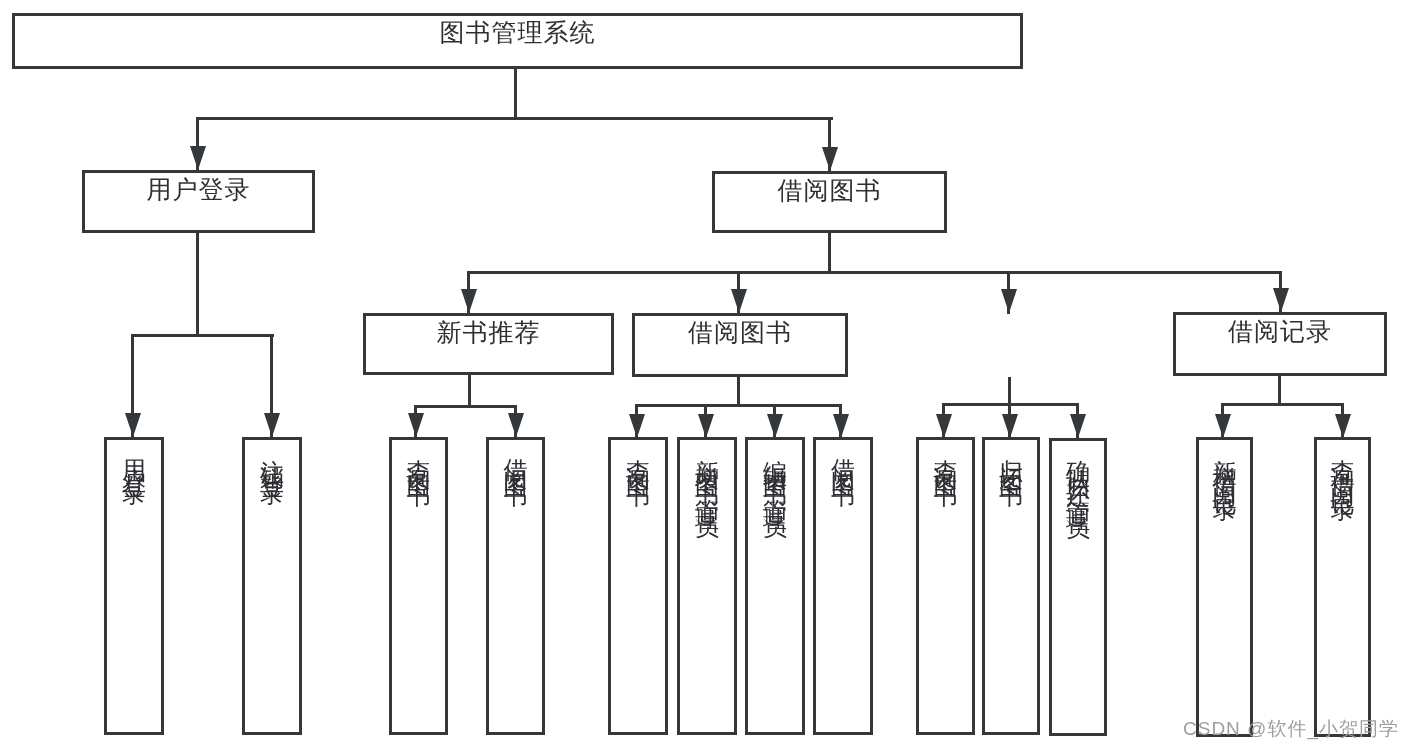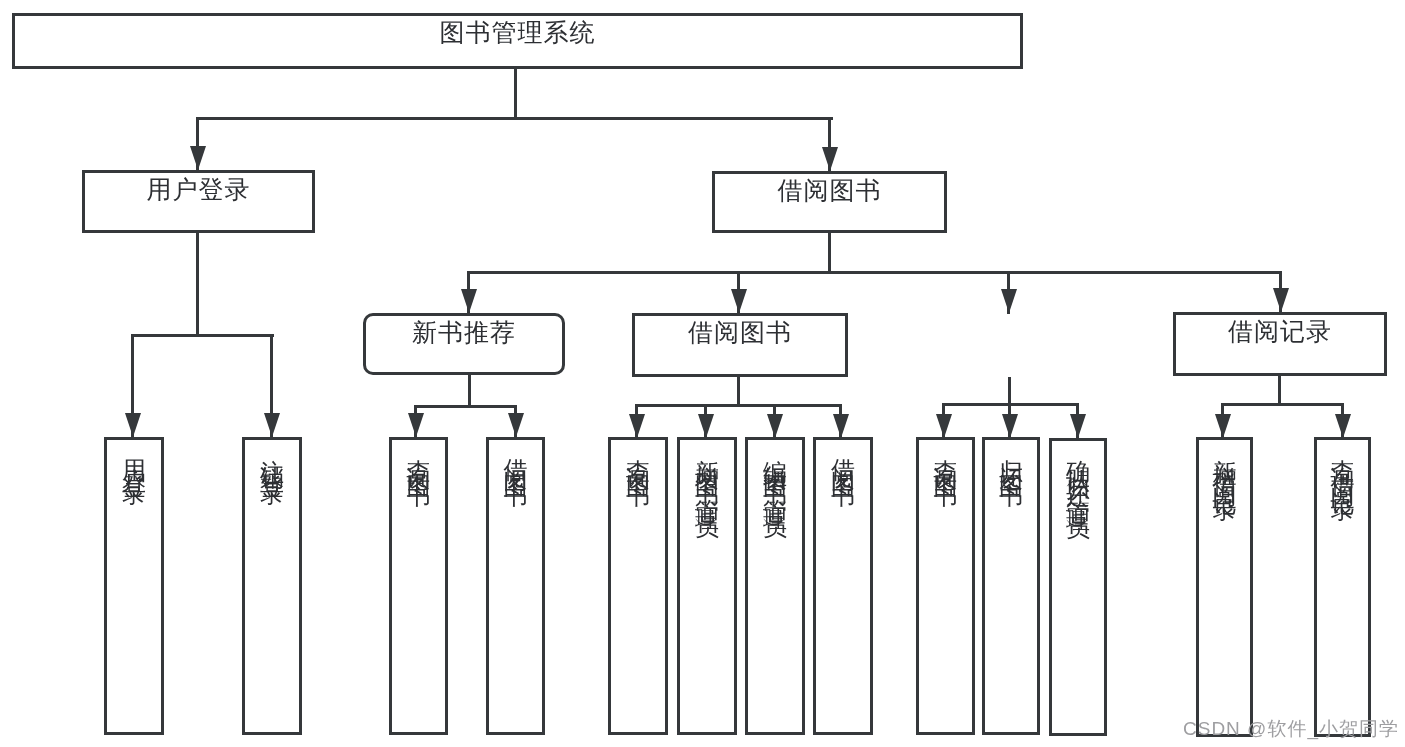--- a/index.html
+++ b/index.html
@@ -125,21 +125,21 @@
     <span>图书管理系统</span>
   </div>
 
   <div class="box h" style="left:82px;top:170px;width:233px;height:63px;">
     <span>用户登录</span>
   </div>
   <div class="box h" style="left:712px;top:171px;width:235px;height:62px;">
     <span>借阅图书</span>
   </div>
 
-  <div class="box h" style="left:363px;top:313px;width:202px;height:62px;border-radius:10px;">
+  <div class="box h" style="left:363px;top:313px;width:251px;height:62px;">
     <span>新书推荐</span>
   </div>
   <div class="box h" style="left:632px;top:313px;width:216px;height:64px;">
     <span>借阅图书</span>
   </div>
   <div class="box h" style="left:1173px;top:312px;width:214px;height:64px;">
     <span>借阅记录</span>
   </div>
 
   <div class="box v" style="left:104px;top:437px;width:60px;height:298px;">

